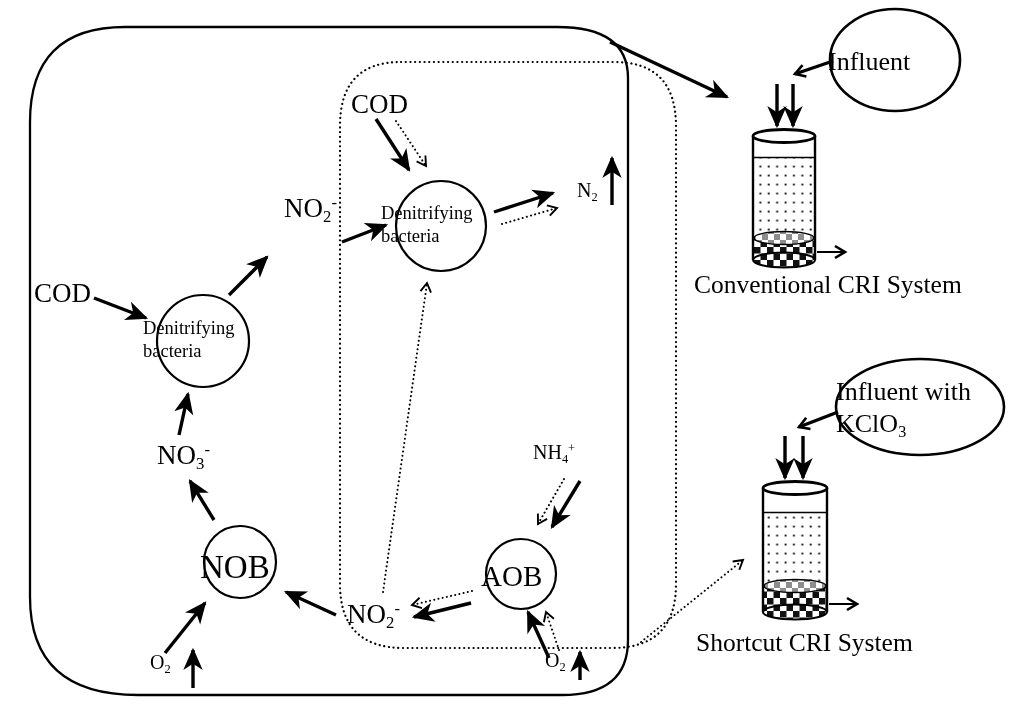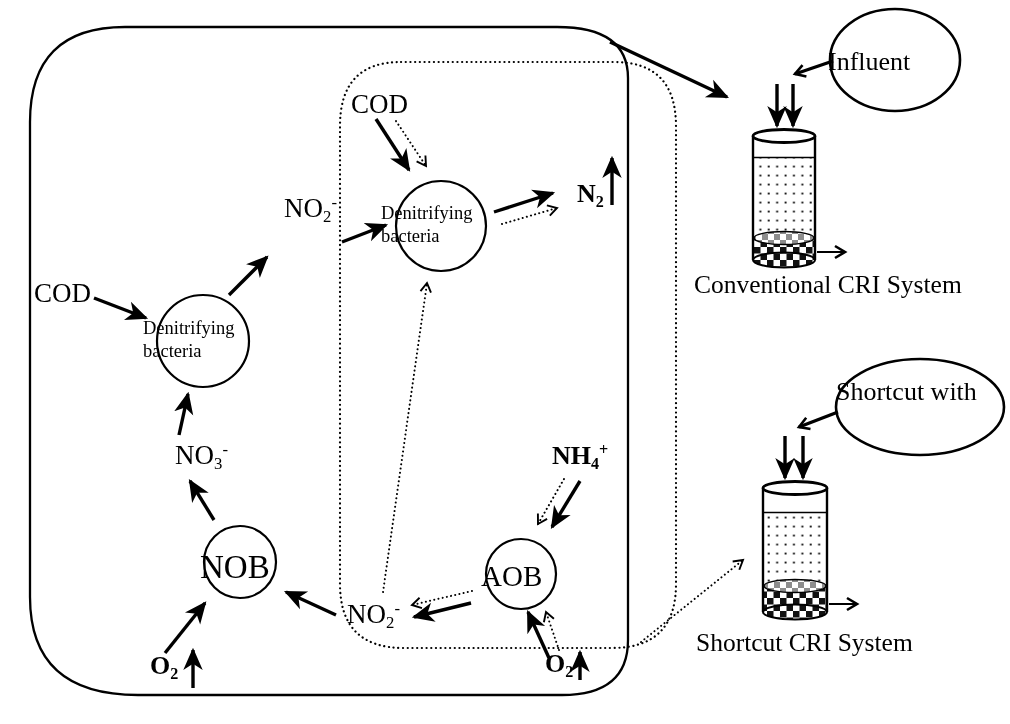--- a/index.html
+++ b/index.html
@@ -3,21 +3,21 @@
 <meta charset="utf-8">
 <style>
   html,body{margin:0;padding:0;background:#ffffff;}
   .stage{
     position:relative;width:1010px;height:724px;background:#ffffff;
     font-family:"Liberation Serif","DejaVu Serif",serif;color:#000;overflow:hidden;
   }
   .stage svg{position:absolute;left:0;top:0;}
   .lbl{position:absolute;white-space:nowrap;line-height:1.05;}
   .chem{font-size:27px;}
-  .chem.sm{font-size:26px;font-weight:bold;}
+  .chem.sm{font-size:20px;}
   .sb{font-size:62%;vertical-align:-0.3em;}
   .sp{font-size:62%;vertical-align:0.55em;}
   .node-label{position:absolute;text-align:left;line-height:1.22;}
   .sa{stroke:#000;stroke-width:3.4;fill:none;}
   .da{stroke:#000;stroke-width:2;fill:none;stroke-dasharray:0.1 4.2;stroke-linecap:round;}
   .outline{stroke:#000;fill:none;}
 </style>
 </head>
 <body>
 
@@ -127,23 +127,23 @@
     <path class="sa" stroke-width="3" d="M833,61 L795,74" marker-end="url(#chevO)"></path>
     <ellipse cx="920" cy="407" rx="84" ry="48" fill="#fff" stroke="#000" stroke-width="2.6"></ellipse>
     <path class="sa" stroke-width="3" d="M838,412 L799,427" marker-end="url(#chevO)"></path>
   </g>
 </svg>
 
   <div class="lbl chem" style="left:34px;top:279px"><span>COD</span></div>
   <div class="lbl chem" style="left:351px;top:90px"><span>COD</span></div>
 
   <div class="lbl chem" style="left:284px;top:194px"><span>NO</span><span class="sb">2</span><span class="sp">-</span></div>
-  <div class="lbl chem" style="left:175px;top:441px"><span>NO</span><span class="sb">3</span><span class="sp">-</span></div>
+  <div class="lbl chem" style="left:157px;top:441px"><span>NO</span><span class="sb">3</span><span class="sp">-</span></div>
   <div class="lbl chem sm" style="left:577px;top:180px"><span>N</span><span class="sb">2</span></div>
-  <div class="lbl chem sm" style="left:552px;top:442px"><span>NH</span><span class="sb">4</span><span class="sp">+</span></div>
+  <div class="lbl chem sm" style="left:533px;top:442px"><span>NH</span><span class="sb">4</span><span class="sp">+</span></div>
   <div class="lbl chem" style="left:347px;top:600px"><span>NO</span><span class="sb">2</span><span class="sp">-</span></div>
   <div class="lbl chem sm" style="left:150px;top:652px"><span>O</span><span class="sb">2</span></div>
   <div class="lbl chem sm" style="left:545px;top:650px"><span>O</span><span class="sb">2</span></div>
 
   <div class="node-label" style="left:143px;top:317px;width:120px;font-size:18.5px">
     <div>Denitrifying</div>
     <div>bacteria</div>
   </div>
   <div class="node-label" style="left:381px;top:202px;width:120px;font-size:18.5px">
     <div>Denitrifying</div>
@@ -153,21 +153,22 @@
       <div>NOB</div>
     </div>
   <div class="node-label" style="left:481px;top:559px;width:80px;font-size:29px">
       <div>AOB</div>
     </div>
 
   <div class="node-label" style="left:828px;top:46px;width:134px;font-size:26px">
       <div>Influent</div>
     </div>
   <div class="node-label" style="left:836px;top:376px;width:168px;font-size:26px">
-    <div>Shortcut with</div>
+    <div>Influent with</div>
+    <div><span>KClO</span><span class="sb">3</span></div>
   </div>
 
   <div class="node-label" style="left:696px;top:627px;width:228px;font-size:25.5px">
       <div>Shortcut CRI System</div>
     </div>
   <div class="node-label" style="left:694px;top:269px;width:272px;font-size:25.5px">
       <div>Conventional CRI System</div>
     </div>
 
 </div>

